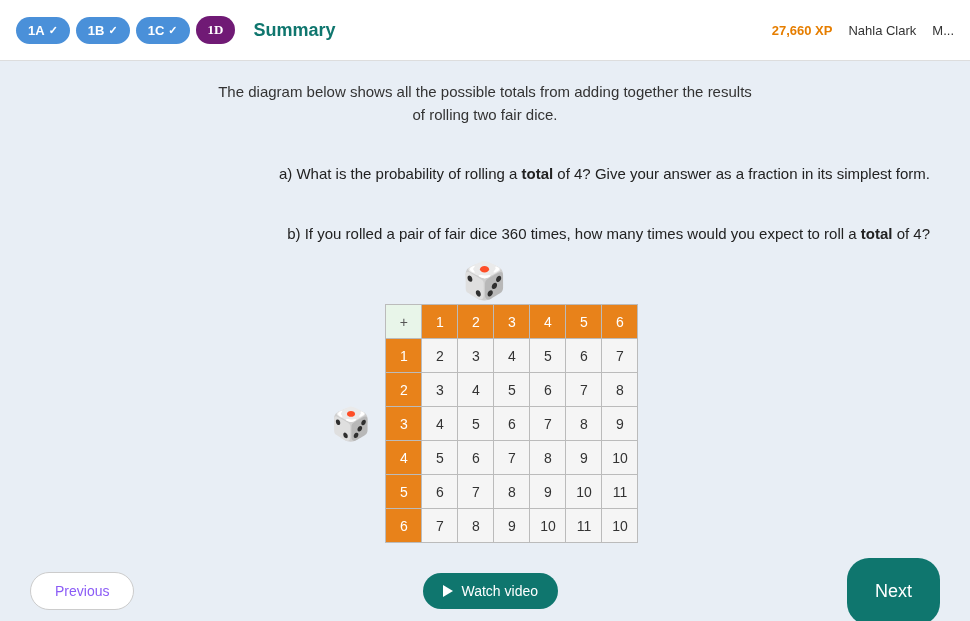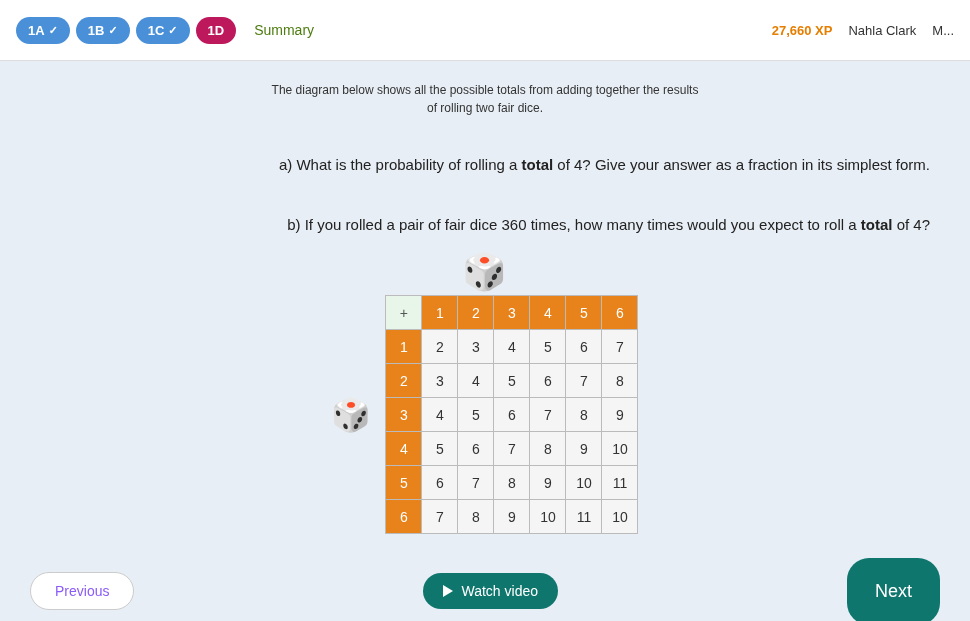--- a/index.html
+++ b/index.html
@@ -36,28 +36,29 @@
       font-size: 13px;
       font-weight: bold;
       cursor: pointer;
       border: none;
     }
     .tab-complete {
       background: #4a90d9;
       color: #fff;
     }
     .tab-active {
-      background: #be185d;
+      background: #701a75;
       color: #fff;
+      font-family: Liberation Serif, serif;
     }
     .tab-summary {
       background: none;
-      color: #4d7c0f;
-      font-size: 14px;
-      font-weight: normal;
+      color: #0f766e;
+      font-size: 18px;
+      font-weight: bold;
     }
     .check-icon {
       font-size: 11px;
     }
     .top-bar-right {
       display: flex;
       align-items: center;
       gap: 16px;
       font-size: 13px;
       color: #333;
@@ -66,21 +67,21 @@
       color: #e67e00;
       font-weight: bold;
     }
 
     
     .main-content {
       padding: 20px 40px;
       text-align: center;
     }
     .intro-text {
-      font-size: 12px;
+      font-size: 15px;
       color: #333;
       margin-bottom: 14px;
       line-height: 1.5;
     }
     .question {
       font-size: 15px;
       color: #222;
       margin-bottom: 14px;
       line-height: 1.6;
       text-align: right;

